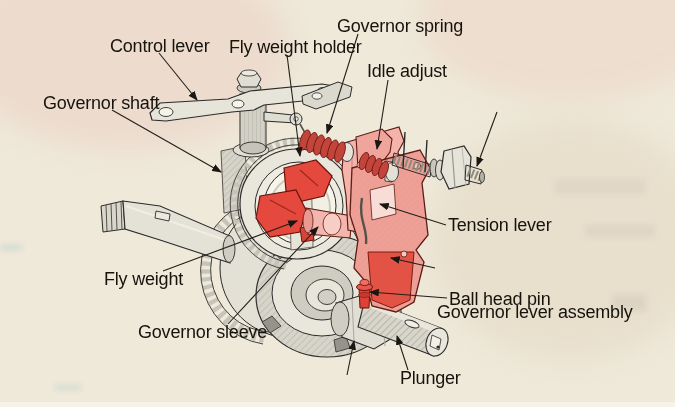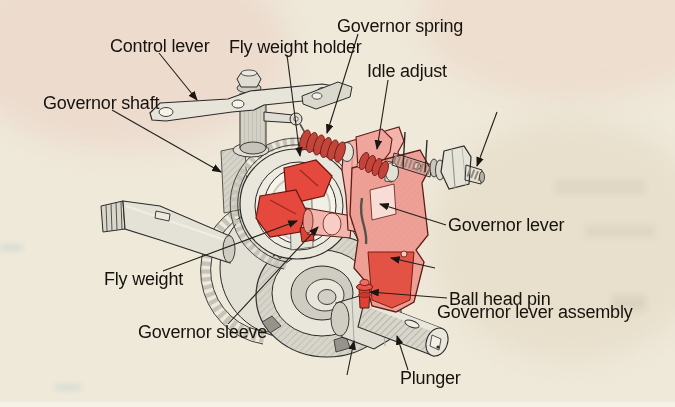--- a/index.html
+++ b/index.html
@@ -228,21 +228,21 @@
       <line x1="347" y1="375" x2="354" y2="341" marker-end="url(#arrow)"></line>
       <line x1="408" y1="370" x2="397" y2="336" marker-end="url(#arrow)"></line>
     </g>
   </svg>
 
   <div class="lbl" style="left:86px;top:39px;margin-left:24px;">Control lever</div>
   <div class="lbl" style="left:229px;top:40px;">Fly weight holder</div>
   <div class="lbl" style="left:337px;top:19px;">Governor spring</div>
   <div class="lbl" style="left:367px;top:64px;">Idle adjust</div>
   <div class="lbl" style="left:43px;top:96px;">Governor shaft</div>
-  <div class="lbl" style="left:448px;top:218px;">Governor lever</div>
+  <div class="lbl" style="left:448px;top:218px;">Tension lever</div>
   <div class="lbl" style="left:437px;top:261px;margin-top:44px;">Governor lever assembly</div>
   <div class="lbl" style="left:449px;top:292px;">Ball head pin</div>
   <div class="lbl" style="left:104px;top:272px;">Fly weight</div>
   <div class="lbl" style="left:138px;top:325px;">Governor sleeve</div>
   <div class="lbl" style="left:400px;top:371px;">Plunger</div>
 
   <div class="edge-bottom"></div>
 </div>
 
 </body></html>

